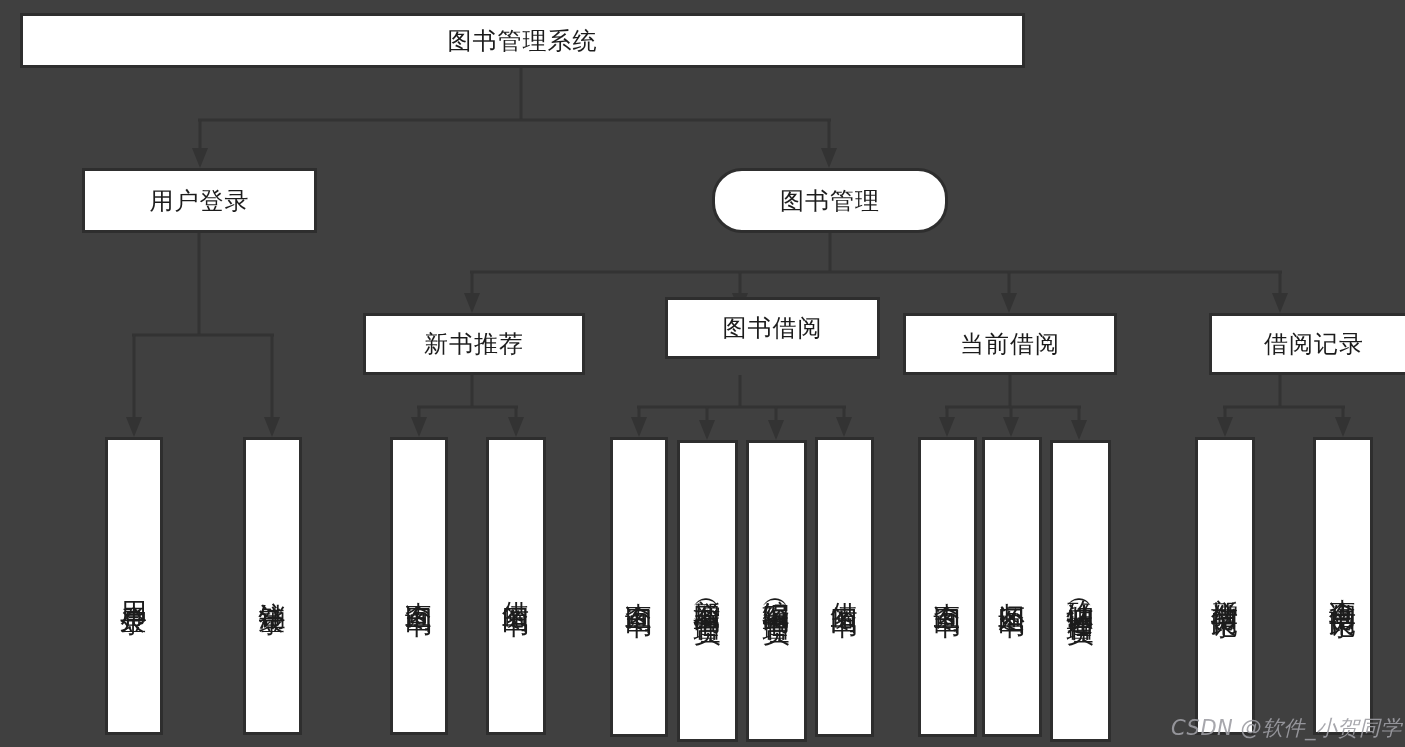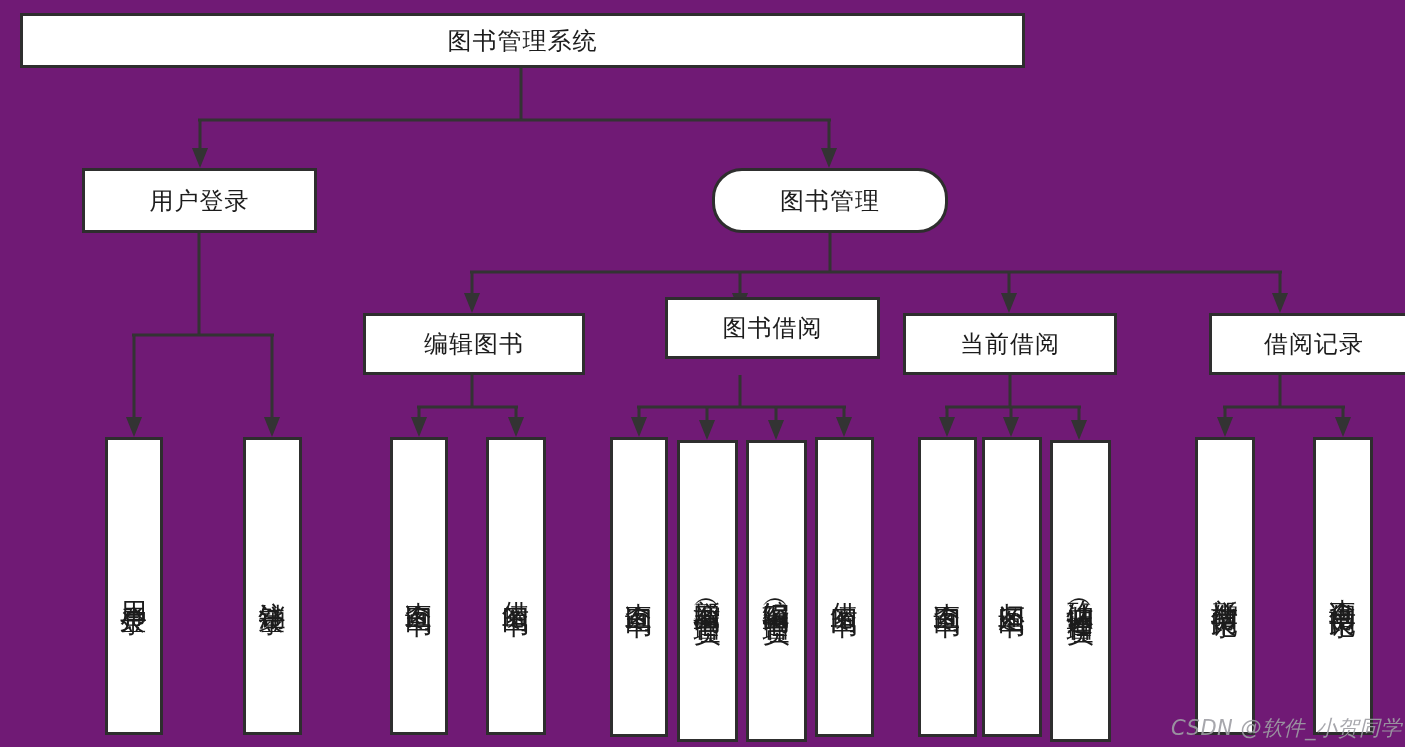--- a/index.html
+++ b/index.html
@@ -1,19 +1,19 @@
 <!DOCTYPE html>
 <html><head>
 <meta charset="utf-8">
 <style>
   html,body{margin:0;padding:0;background:#ffffff;}
   #canvas{
     position:relative;
     width:1405px;height:747px;
-    background:#701a75;
+    background:#404040;
     font-family:"DejaVu Sans","Liberation Sans",sans-serif;
     overflow:hidden;
   }
   #wires{position:absolute;left:0;top:0;width:1405px;height:747px;}
   #wires line{stroke:#333333;stroke-width:3;}
   #wires polygon{fill:#333333;}
   .hbox{
     position:absolute;
     box-sizing:border-box;
     border:3px solid #2e2e2e;
@@ -124,21 +124,21 @@
   </div>
 
   <div class="hbox" style="left:82px;top:168px;width:235px;height:65px;">
     <span>用户登录</span>
   </div>
   <div class="hbox" style="left:712px;top:168px;width:236px;height:65px;border-radius:30px;">
     <span>图书管理</span>
   </div>
 
   <div class="hbox" style="left:363px;top:313px;width:222px;height:62px;">
-    <span>编辑图书</span>
+    <span>新书推荐</span>
   </div>
   <div class="hbox" style="left:633px;top:297px;width:215px;height:62px;margin-left:32px;">
     <span>图书借阅</span>
   </div>
   <div class="hbox" style="left:903px;top:313px;width:214px;height:62px;">
     <span>当前借阅</span>
   </div>
   <div class="hbox" style="left:1172px;top:313px;width:210px;height:62px;margin-left:37px;">
     <span>借阅记录</span>
   </div>

